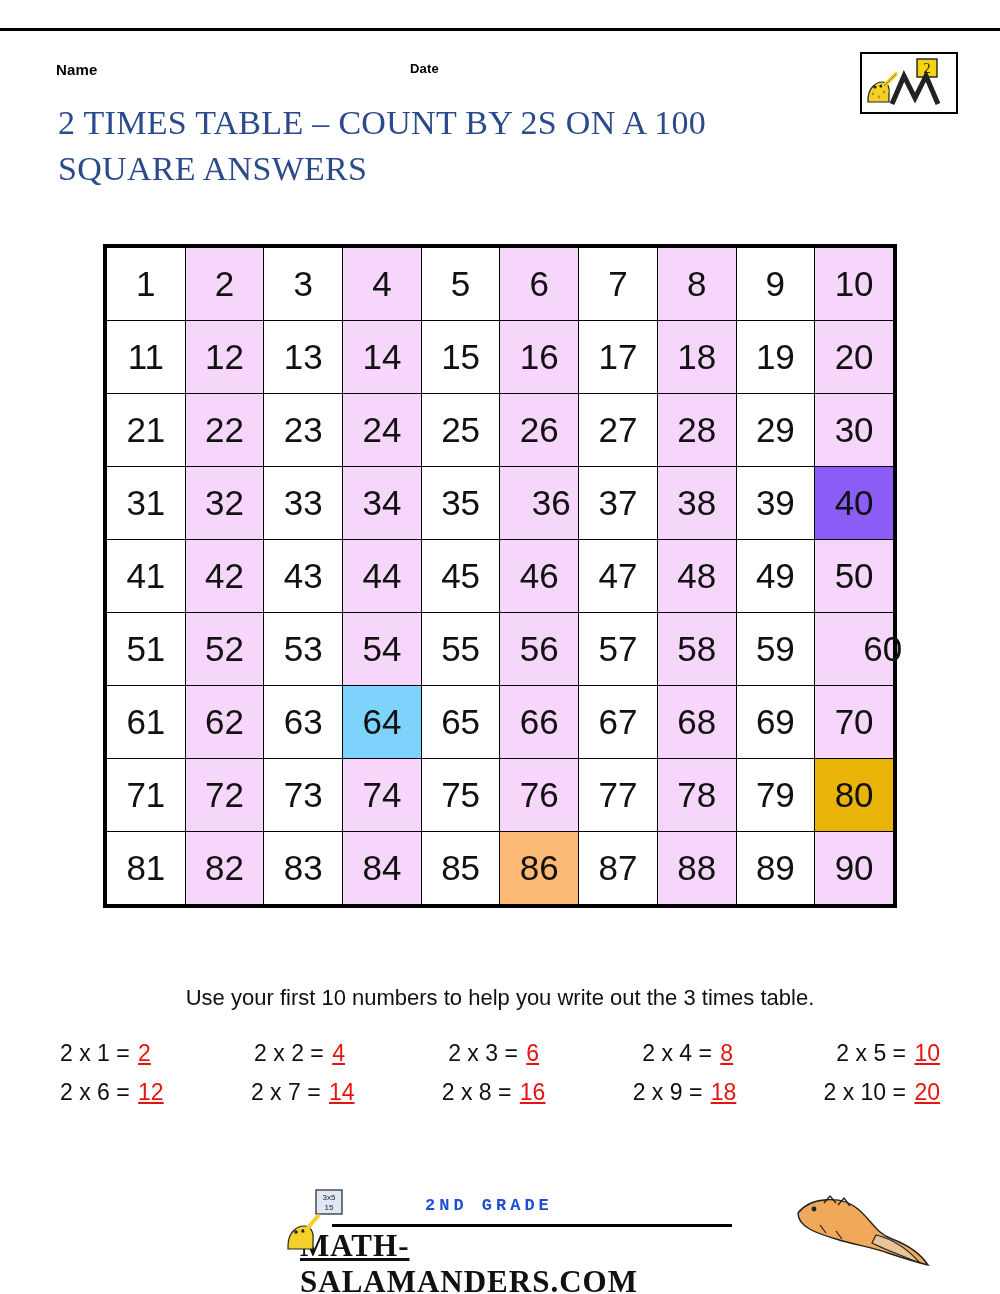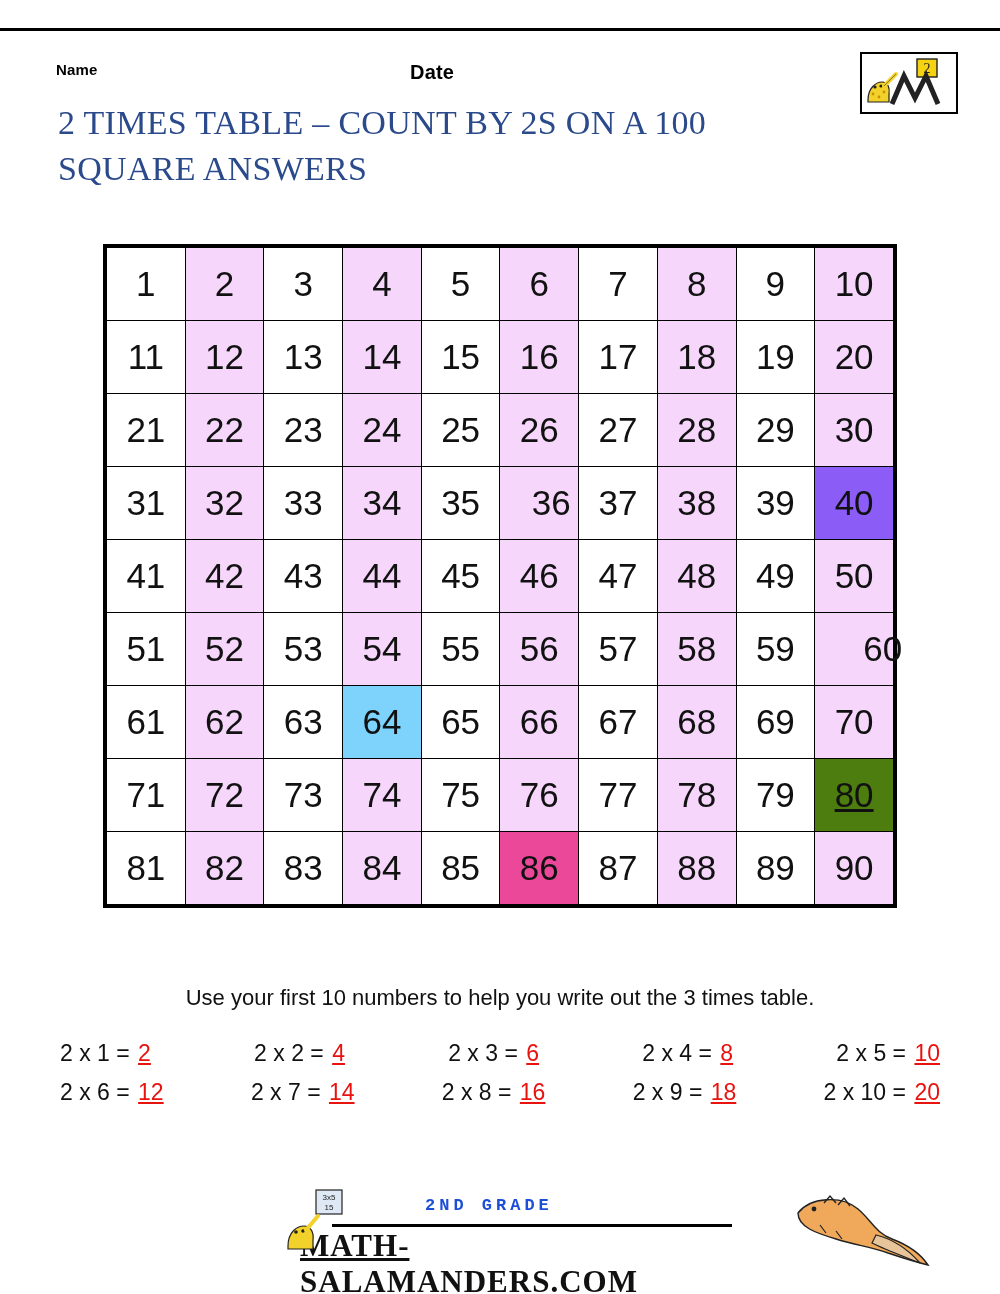--- a/index.html
+++ b/index.html
@@ -33,21 +33,21 @@
   .field-name {
     position: absolute;
     left: 56px; top: 61px;
     font-size: 15px;
     font-weight: bold;
     letter-spacing: .2px;
   }
   .field-date {
     position: absolute;
     left: 410px; top: 61px;
-    font-size: 20px;
+    font-size: 13px;
     font-weight: bold;
     letter-spacing: .2px;
   }
 
   
   .title {
     position: absolute;
     left: 58px; top: 100px;
     width: 760px;
     font-family: "Liberation Serif", serif;
@@ -293,29 +293,29 @@
           <tr>
             <td>71</td>
             <td class="hl" style="background: rgb(246, 214, 251);">72</td>
             <td>73</td>
             <td class="hl" style="background: rgb(246, 214, 251);">74</td>
             <td>75</td>
             <td class="hl" style="background: rgb(246, 214, 251);">76</td>
             <td>77</td>
             <td class="hl" style="background: rgb(246, 214, 251);">78</td>
             <td>79</td>
-            <td class="hl" style="background: #4d7c0f; text-decoration: underline;">80</td>
+            <td class="hl" style="background: #eab308;">80</td>
           </tr>
           <tr>
             <td>81</td>
             <td class="hl" style="background: rgb(246, 214, 251);">82</td>
             <td>83</td>
             <td class="hl" style="background: rgb(246, 214, 251);">84</td>
             <td>85</td>
-            <td class="hl" style="background: #ec4899;">86</td>
+            <td class="hl" style="background: #fdba74;">86</td>
             <td>87</td>
             <td class="hl" style="background: rgb(246, 214, 251);">88</td>
             <td>89</td>
             <td class="hl" style="background: rgb(246, 214, 251);">90</td>
           </tr>
         </tbody>
     </table>
   </div>
 
   <div class="instruction">Use your first 10 numbers to help you write out the 3 times table.</div>

